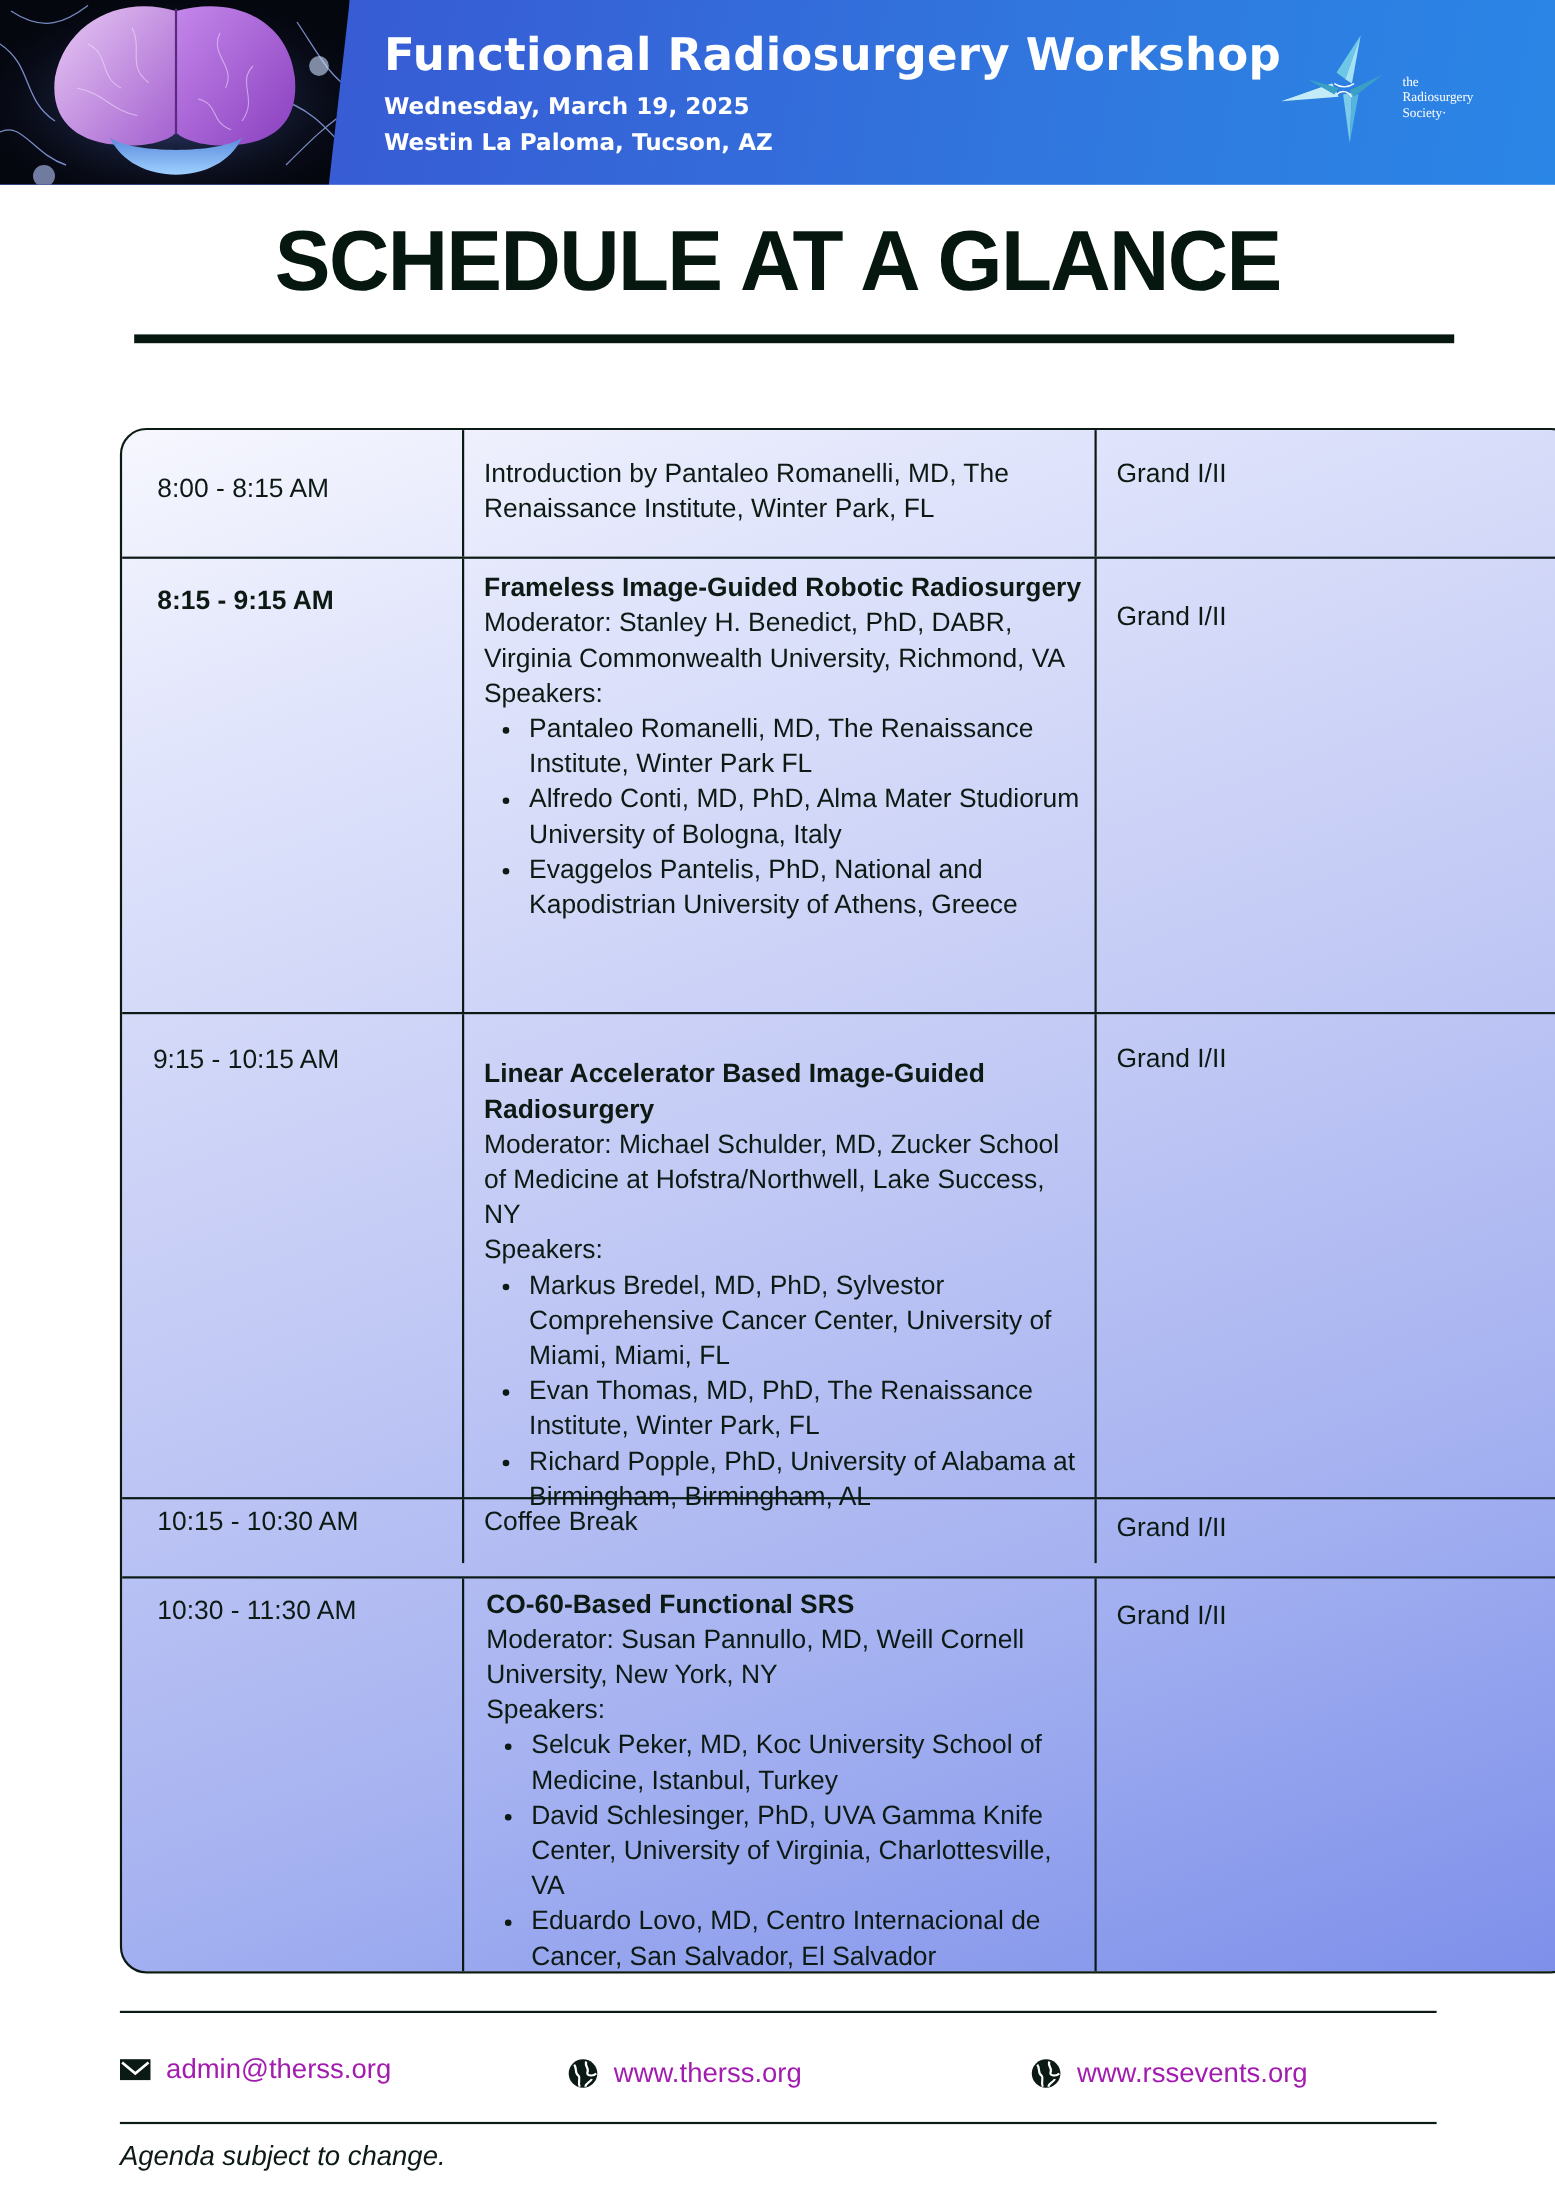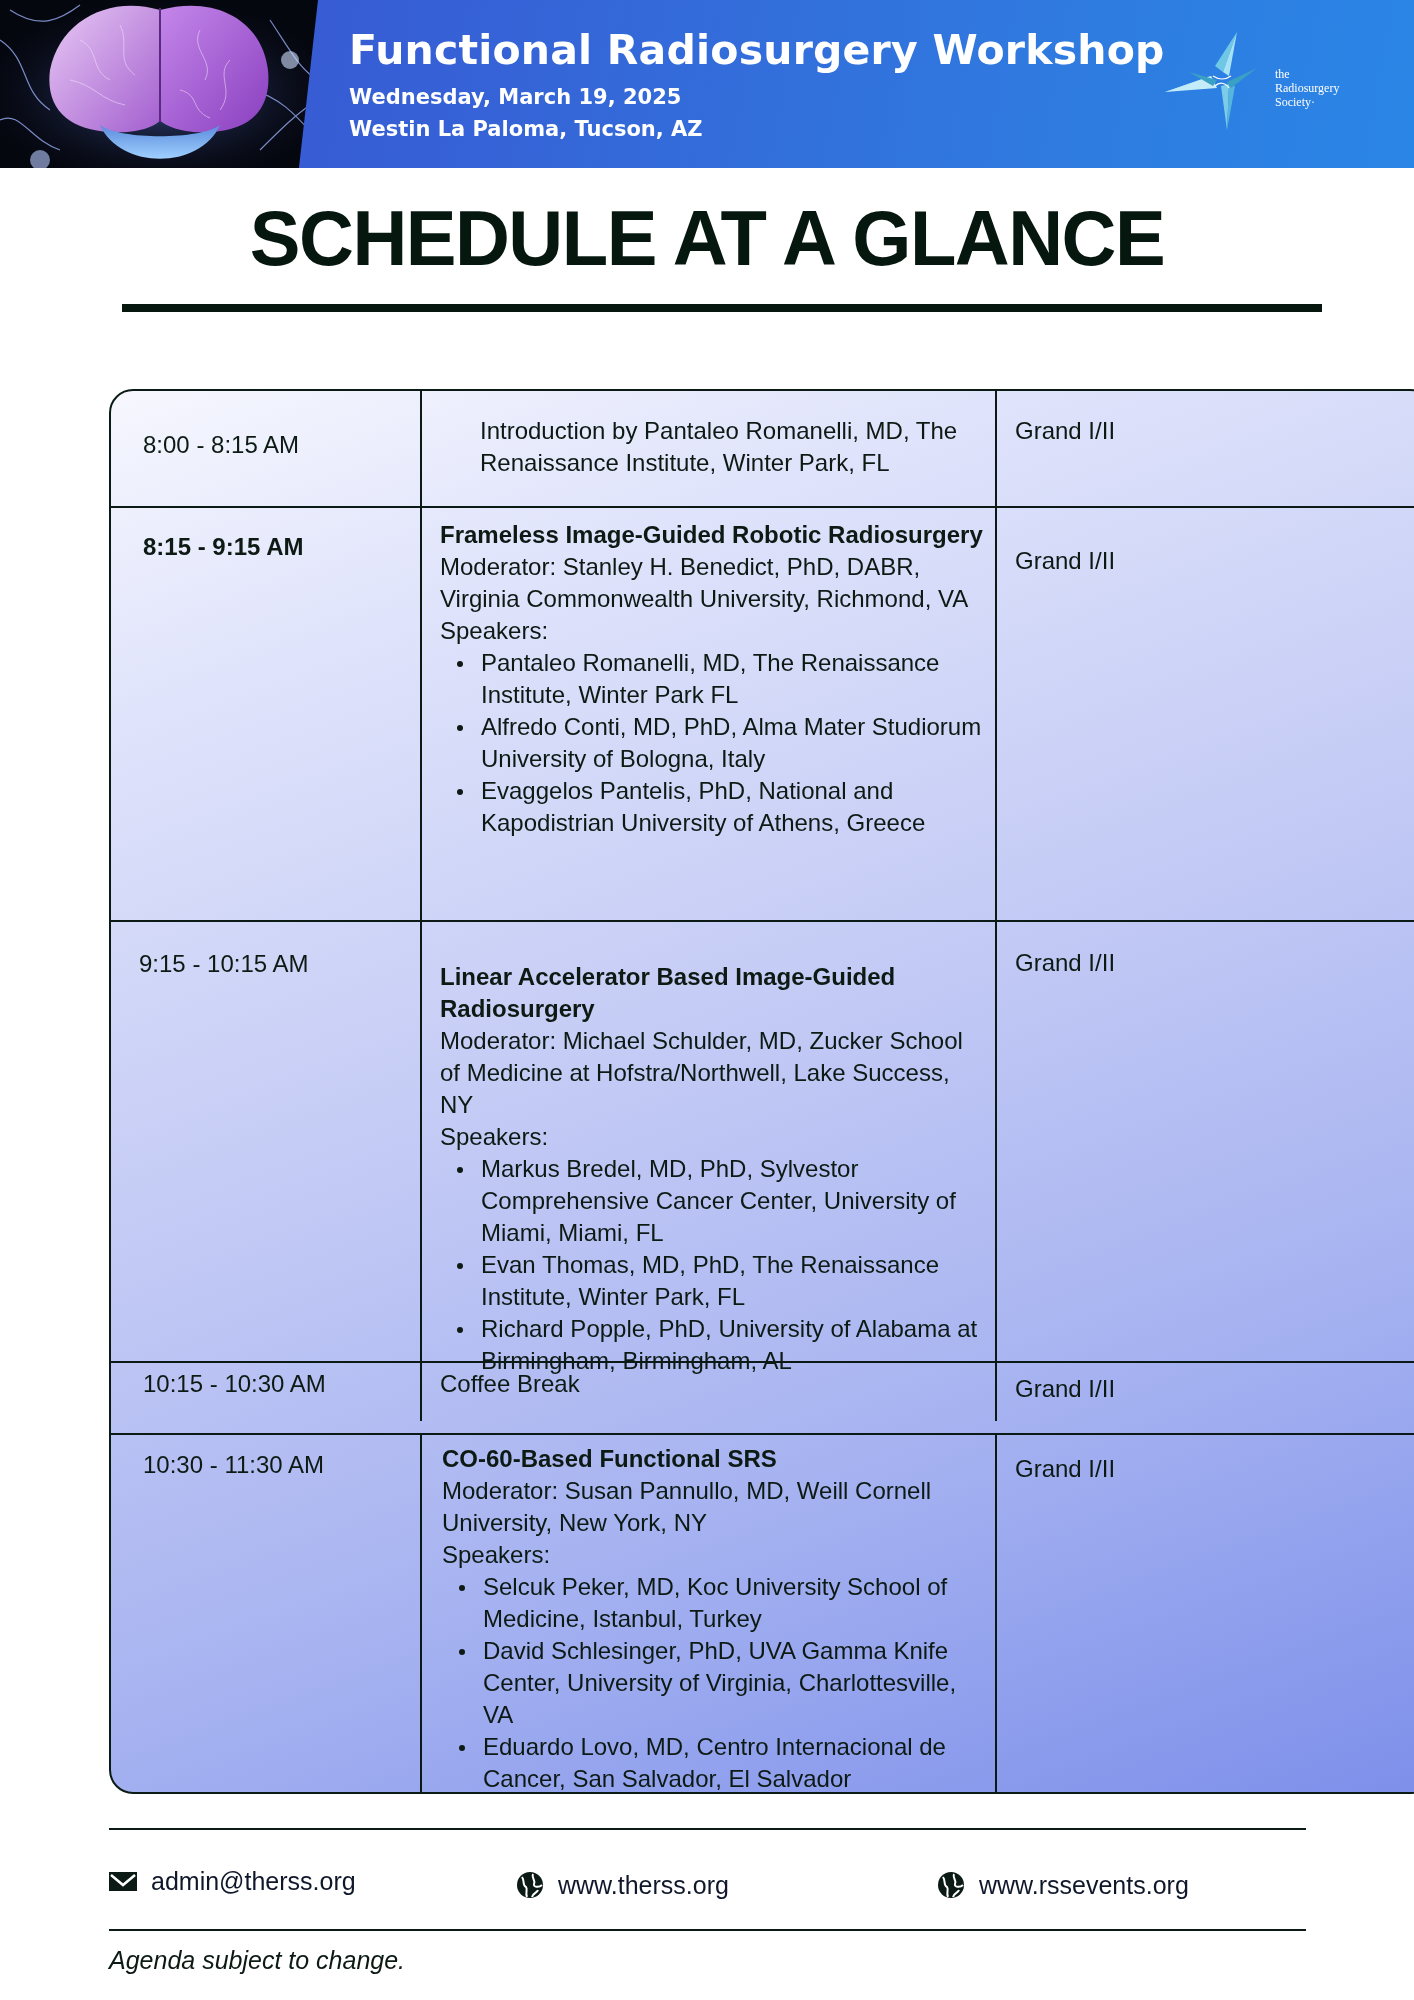--- a/index.html
+++ b/index.html
@@ -71,21 +71,21 @@
     ul.speakers li { position: relative; padding-left: 41px; }
     ul.speakers li::before {
       content: ""; position: absolute; left: 17px; top: 14px; width: 6px; height: 6px;
       border-radius: 50%; background: #0d1a14;
     }
 
     
     .foot-rule { position: absolute; left: 109px; width: 1197px; height: 2px; background: #0b1a14; }
     .contact { position: absolute; top: 1864px; height: 34px; display: flex; align-items: center; }
     .contact .ic { width: 28px; height: 28px; margin-right: 14px; display: inline-block; }
-    .contact .lbl { font-size: 25px; color: #0f172a; white-space: nowrap; }
+    .contact .lbl { font-size: 25px; color: #a21caf; white-space: nowrap; }
     .note {
       position: absolute; left: 109px; top: 1946px; font-size: 25px; font-style: italic; color: #0d1a14;
     }
   </style>
 </head>
 <body>
 
 <div class="banner">
   <div class="brain">
     <svg width="318" height="168" viewBox="0 0 318 168">
@@ -161,21 +161,21 @@
 <div class="page-title">SCHEDULE AT A GLANCE</div>
 <div class="title-rule"></div>
 
 <div class="schedule">
 
   <div class="row first" style="top:0; height:115px;">
     <div class="cell time">
       <div class="txt" style="top:38px;">8:00 - 8:15 AM</div>
     </div>
     <div class="cell session">
-      <div class="txt" style="top:24px;margin-left:40px;">Introduction by Pantaleo Romanelli, MD, The Renaissance Institute, Winter Park, FL</div>
+      <div class="txt" style="top:24px;">Introduction by Pantaleo Romanelli, MD, The Renaissance Institute, Winter Park, FL</div>
     </div>
     <div class="cell room">
       <div class="txt" style="top:24px;">Grand I/II</div>
     </div>
   </div>
 
   <div class="row" style="top:115px; height:414px;">
     <div class="cell time">
       <div class="txt" style="top:23px;font-weight:bold;">8:15 - 9:15 AM</div>
     </div>

